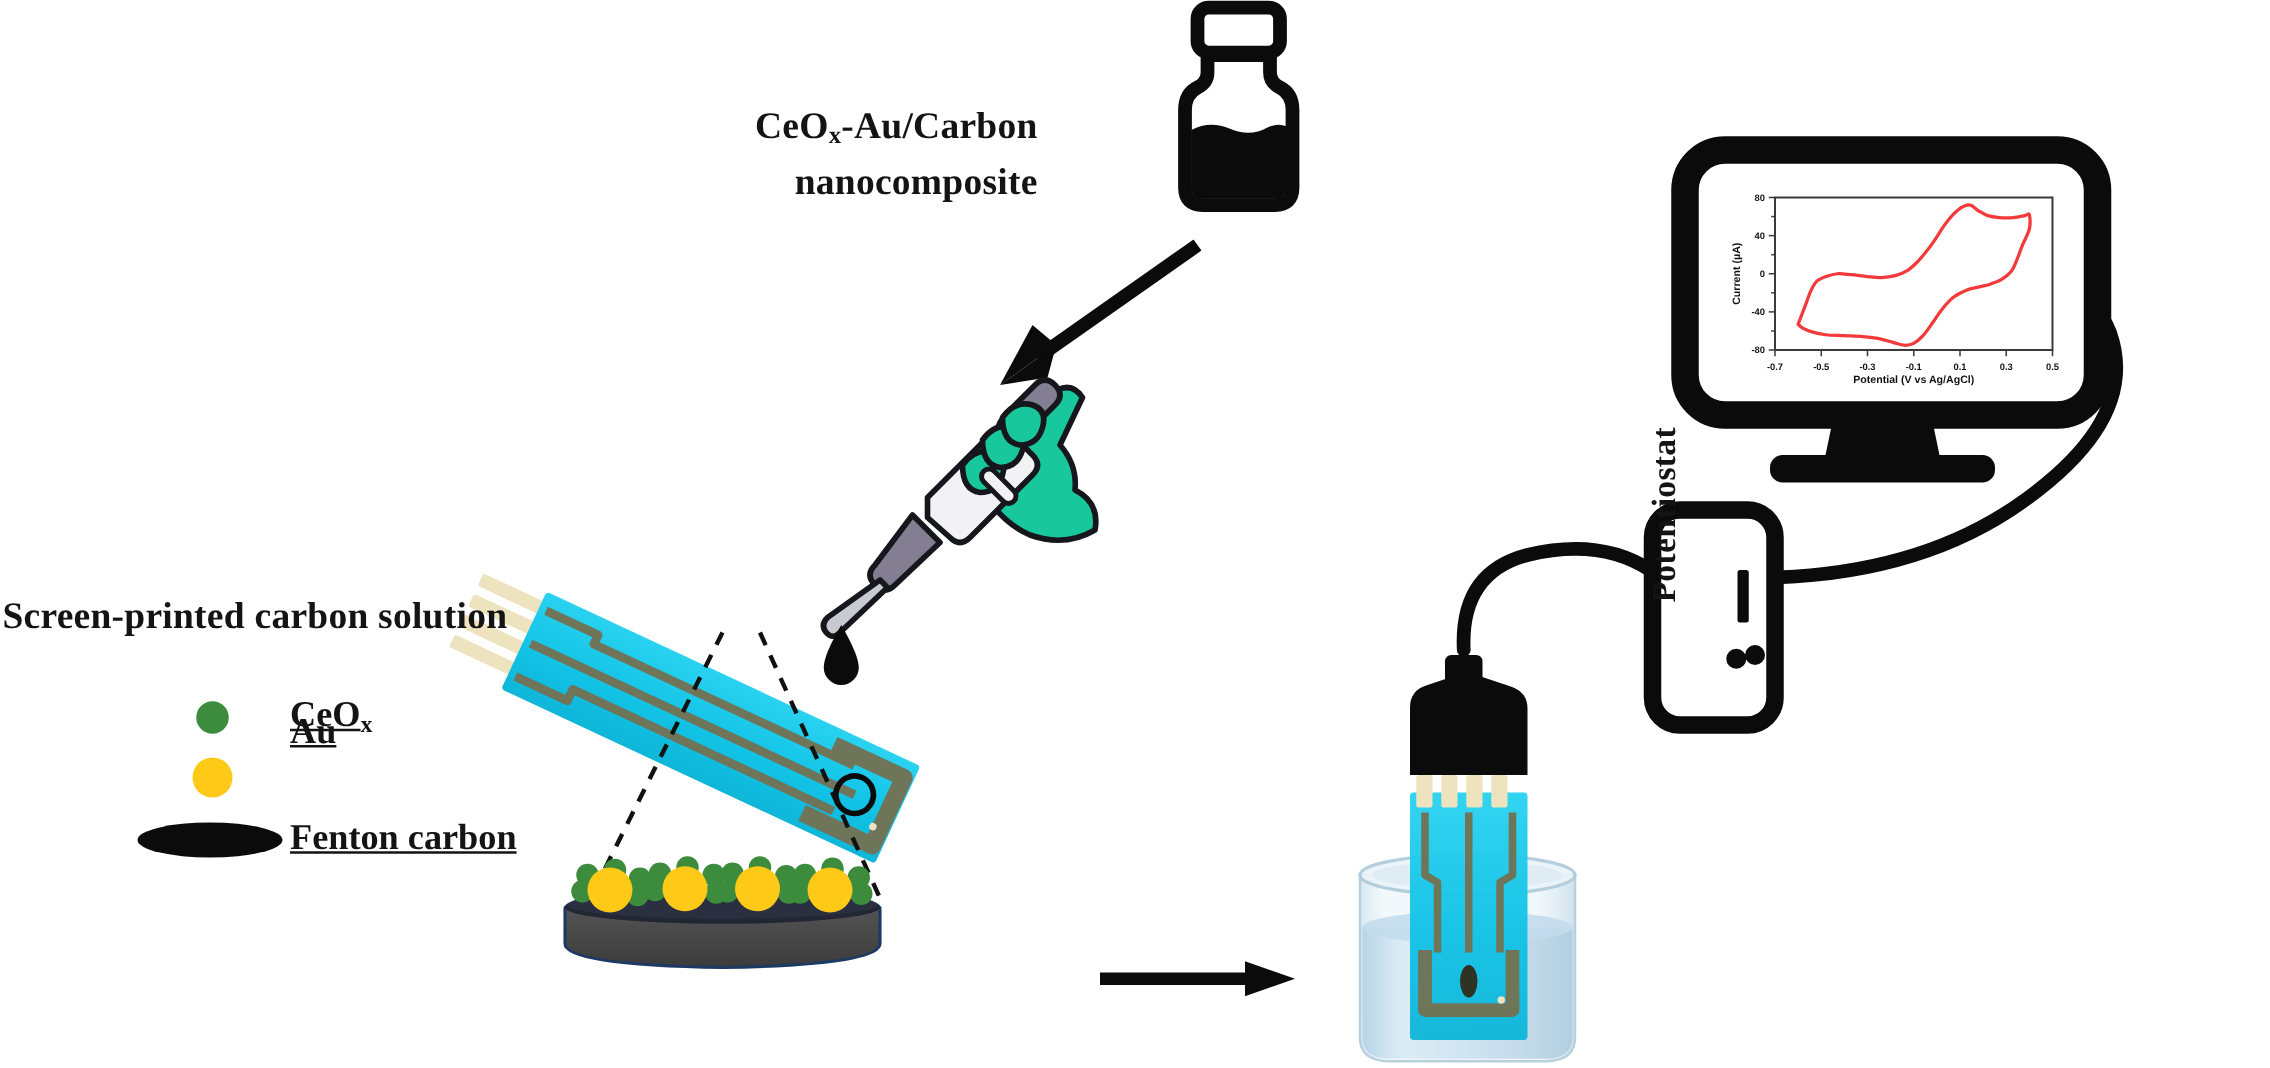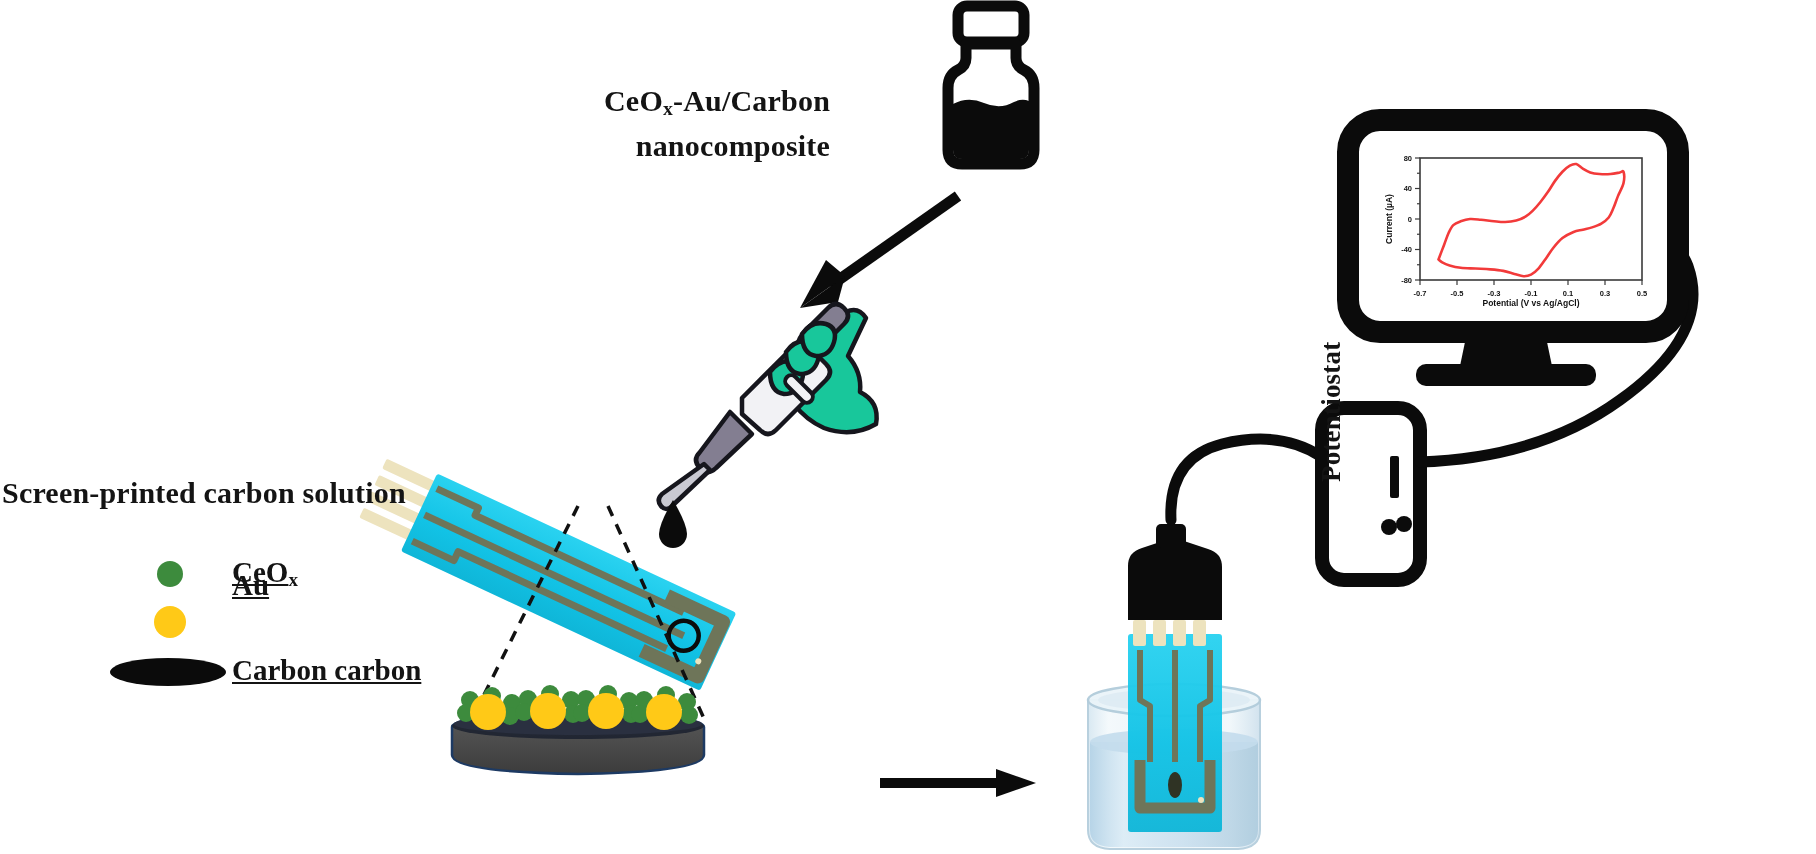--- a/index.html
+++ b/index.html
@@ -312,15 +312,15 @@
 
   <div class="lbl" id="spe-label">Screen-printed carbon solution</div>
 
 
   <div class="lbl" id="potentiostat-label" style="left:1316px;top:482px;font-size:27px;transform:rotate(-90deg);transform-origin:left top;">Potentiostat</div>
 
   <div class="legend-text" style="left:232px;top:556px;"><span>CeO</span><sub style="font-size:.66em;vertical-align:-.22em;">x</sub></div>
 
   <div class="legend-text" style="left:232px;top:569px;">Au</div>
 
-  <div class="legend-text" style="left:232px;top:654px;">Carbon carbon</div>
+  <div class="legend-text" style="left:232px;top:654px;">Fenton carbon</div>
 
 </div>
 
 </body></html>

